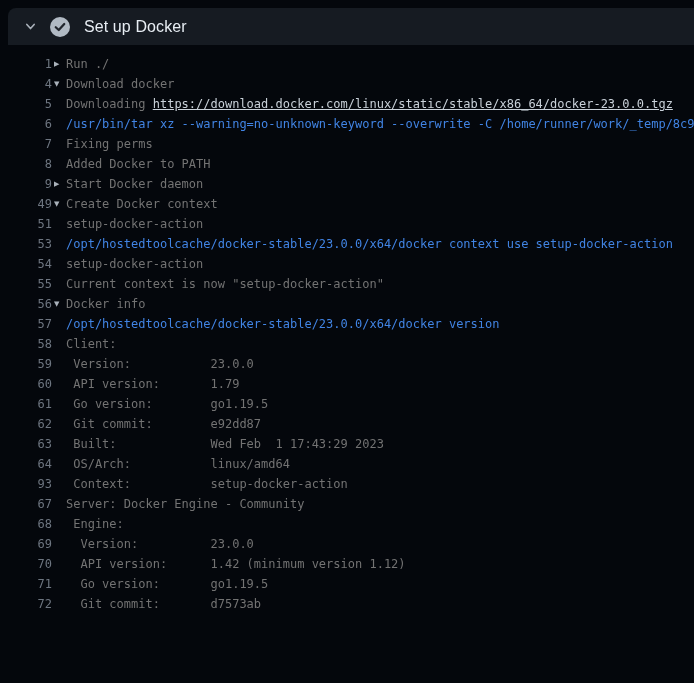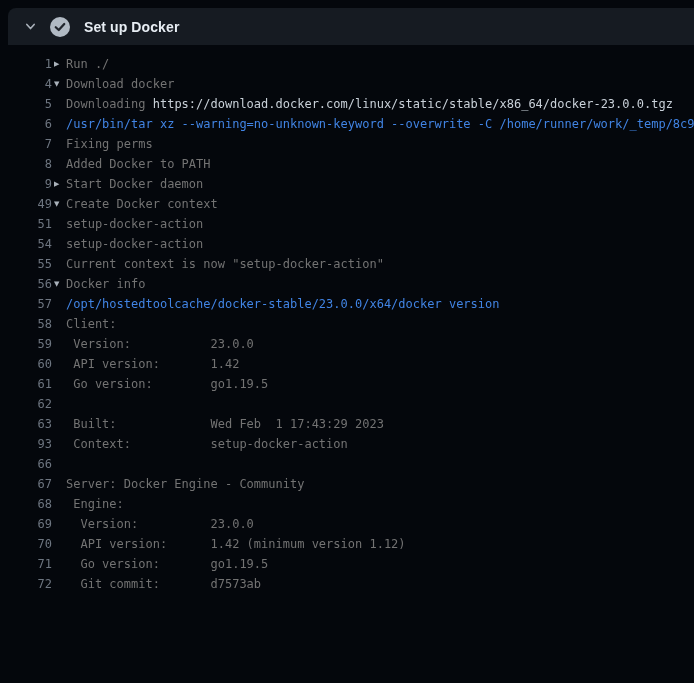--- a/index.html
+++ b/index.html
@@ -16,42 +16,42 @@
     border-radius:8px 0 0 0;
     display:flex;align-items:center;
     padding-left:11px;
     cursor:pointer;
   }
   .chev{width:22px;height:22px;display:flex;align-items:center;justify-content:center;flex:none}
   .status{margin-left:9px;width:20px;height:20px;flex:none;display:flex;align-items:center;justify-content:center}
   .step-title{
     margin-left:14px;
     font-family:"Liberation Sans","DejaVu Sans",sans-serif;
-    font-size:14px;color:#e7edf3;letter-spacing:.1px;font-weight:bold;
+    font-size:16px;color:#e7edf3;letter-spacing:.1px;
   }
   
   .log{padding-top:9px}
   .line{
     display:flex;height:20px;line-height:20px;
     padding-left:16px;font-size:12px;color:#c4ccd4;
   }
   .num{
     display:inline-block;width:36px;flex:none;
     text-align:right;color:#6e7681;
     cursor:pointer;
   }
   .content{margin-left:14px;position:relative;white-space:pre}
   .arrow{
     position:absolute;left:-12px;top:0;
     font-size:7px;line-height:20px;
     font-family:"DejaVu Sans",sans-serif;color:#aab2bb;
   }
   .seg-text{color:#737373}
   .seg-command{color:#4184e4}
-  .seg-link{color:#c9d1d9;cursor:pointer}
+  .seg-link{color:#c9d1d9;text-decoration:underline;cursor:pointer}
 </style>
 </head>
 <body>
 
 <div class="step-header">
   <span class="chev">
     <svg width="13" height="13" viewBox="0 0 16 16" fill="none">
       <path d="M3.5 5.5 L8 10.5 L12.5 5.5" stroke="#aab2bb" stroke-width="2" stroke-linecap="round" stroke-linejoin="round"></path>
     </svg>
   </span>
@@ -95,20 +95,24 @@
     </div>
     <div class="line">
       <span class="num">49</span>
       <span class="content"><span class="arrow">▼</span><span class="seg-text">Create Docker context</span></span>
     </div>
     <div class="line">
       <span class="num">51</span>
       <span class="content"><span class="seg-text">setup-docker-action</span></span>
     </div>
     <div class="line">
+      <span class="num">53</span>
+      <span class="content"><span class="seg-command">/opt/hostedtoolcache/docker-stable/23.0.0/x64/docker context use setup-docker-action</span></span>
+    </div>
+    <div class="line">
       <span class="num">54</span>
       <span class="content"><span class="seg-text">setup-docker-action</span></span>
     </div>
     <div class="line">
       <span class="num">55</span>
       <span class="content"><span class="seg-text">Current context is now "setup-docker-action"</span></span>
     </div>
     <div class="line">
       <span class="num">56</span>
       <span class="content"><span class="arrow">▼</span><span class="seg-text">Docker info</span></span>
@@ -120,40 +124,41 @@
     <div class="line">
       <span class="num">58</span>
       <span class="content"><span class="seg-text">Client:</span></span>
     </div>
     <div class="line">
       <span class="num">59</span>
       <span class="content"><span class="seg-text"> Version:           23.0.0</span></span>
     </div>
     <div class="line">
       <span class="num">60</span>
-      <span class="content"><span class="seg-text"> API version:       1.42</span></span>
+      <span class="content"><span class="seg-text"> API version:       1.79</span></span>
     </div>
     <div class="line">
       <span class="num">61</span>
       <span class="content"><span class="seg-text"> Go version:        go1.19.5</span></span>
     </div>
     <div class="line">
       <span class="num">62</span>
+      <span class="content"><span class="seg-text"> Git commit:        e92dd87</span></span>
     </div>
     <div class="line">
       <span class="num">63</span>
       <span class="content"><span class="seg-text"> Built:             Wed Feb  1 17:43:29 2023</span></span>
     </div>
     <div class="line">
+      <span class="num">64</span>
+      <span class="content"><span class="seg-text"> OS/Arch:           linux/amd64</span></span>
+    </div>
+    <div class="line">
       <span class="num">93</span>
       <span class="content"><span class="seg-text"> Context:           setup-docker-action</span></span>
-    </div>
-    <div class="line">
-      <span class="num">66</span>
-      <span class="content"></span>
     </div>
     <div class="line">
       <span class="num">67</span>
       <span class="content"><span class="seg-text">Server: Docker Engine - Community</span></span>
     </div>
     <div class="line">
       <span class="num">68</span>
       <span class="content"><span class="seg-text"> Engine:</span></span>
     </div>
     <div class="line">

